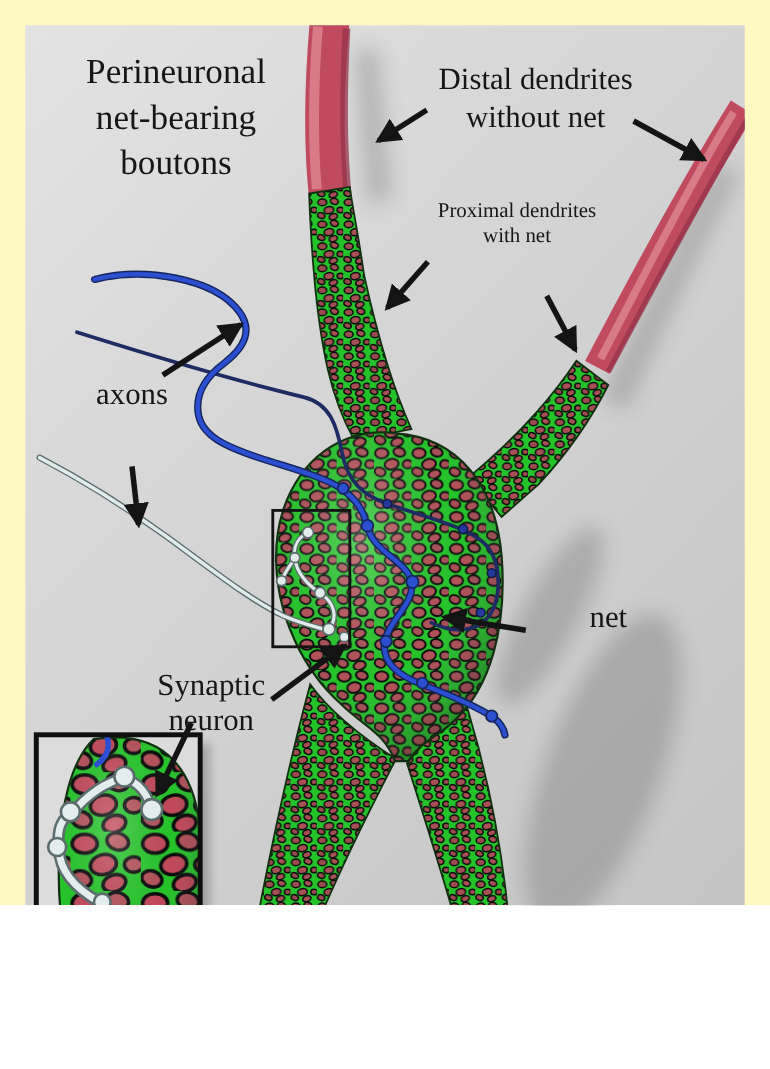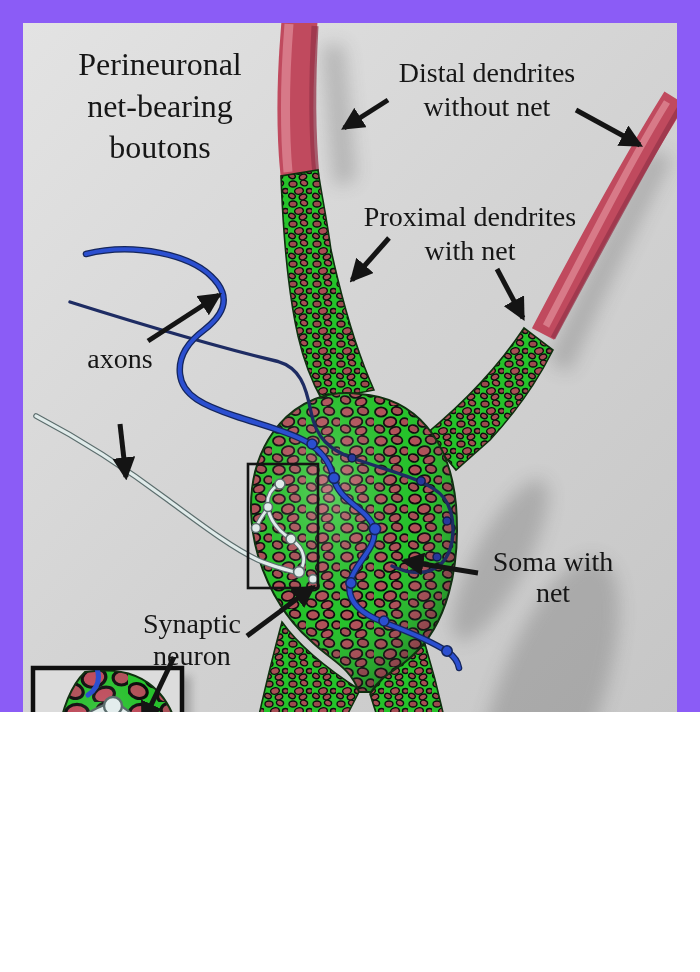--- a/index.html
+++ b/index.html
@@ -1,22 +1,22 @@
 <!DOCTYPE html>
 <html><head>
 <meta charset="utf-8">
 <style>
   html,body{margin:0;padding:0;background:#ffffff;}
-  .stage{position:relative;width:700px;height:712px;background:#8b5cf6;overflow:hidden;
+  .stage{position:relative;width:700px;height:823px;background:#fef9c3;overflow:hidden;
          font-family:"Liberation Serif","DejaVu Serif",serif;}
   .stage svg{position:absolute;left:0;top:0;}
   .lbl{position:absolute;text-align:center;color:#161616;line-height:1.22;}
   .lbl-title{left:40px;top:44px;width:240px;font-size:32px;line-height:1.3;}
   .lbl-distal{left:378px;top:56px;width:218px;font-size:28px;}
-  .lbl-proximal{left:345px;top:180px;width:250px;font-size:28px;margin-top:20px;}
+  .lbl-proximal{left:345px;top:180px;width:250px;font-size:19px;}
   .lbl-afferent{left:58px;top:343px;width:124px;font-size:28px;line-height:1.12;}
   .lbl-soma{left:441px;top:546px;width:224px;font-size:28px;line-height:1.12;}
   .lbl-synaptic{left:121px;top:608px;width:142px;font-size:28px;line-height:1.15;}
   .lbl span{display:block;}
 </style>
 </head>
 <body>
 
 <div class="stage">
 
@@ -231,21 +231,20 @@
     <span>without net</span>
   </div>
   <div class="lbl lbl-proximal">
     <span>Proximal dendrites</span>
     <span>with net</span>
   </div>
   <div class="lbl lbl-afferent">
     <span>axons</span>
   </div>
   <div class="lbl lbl-soma">
-    <span>Soma with</span>
     <span>net</span>
   </div>
   <div class="lbl lbl-synaptic">
     <span>Synaptic</span>
     <span>neuron</span>
   </div>
 
 </div>
 
 </body></html>

